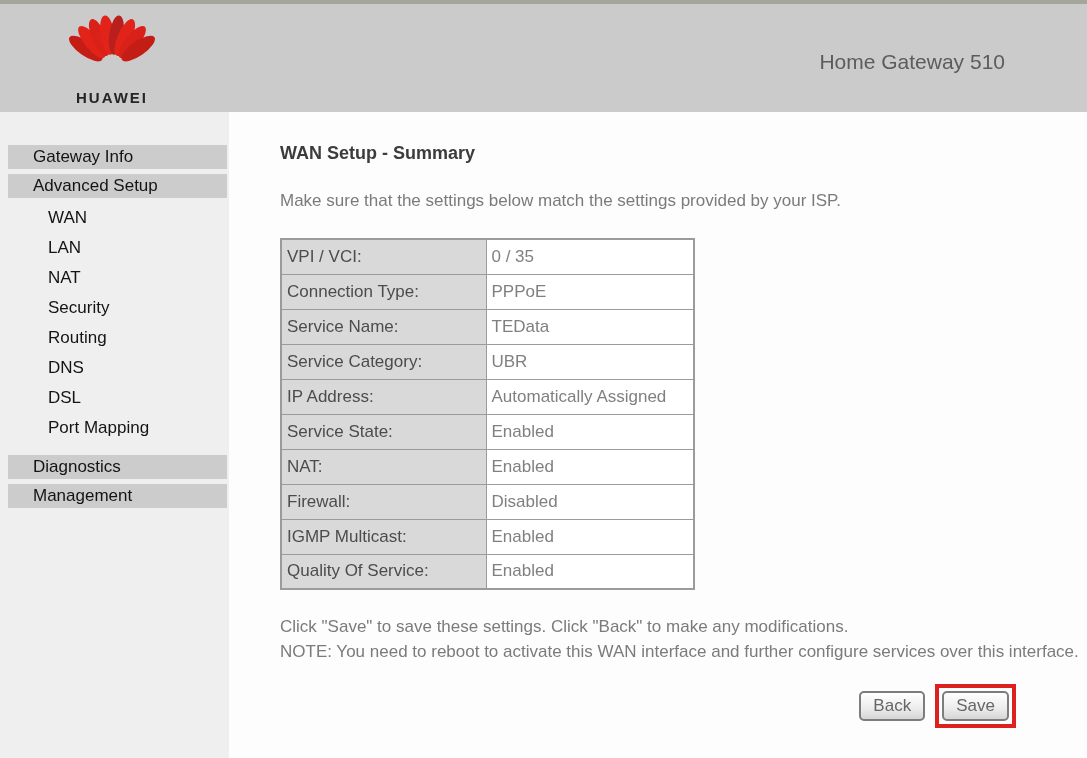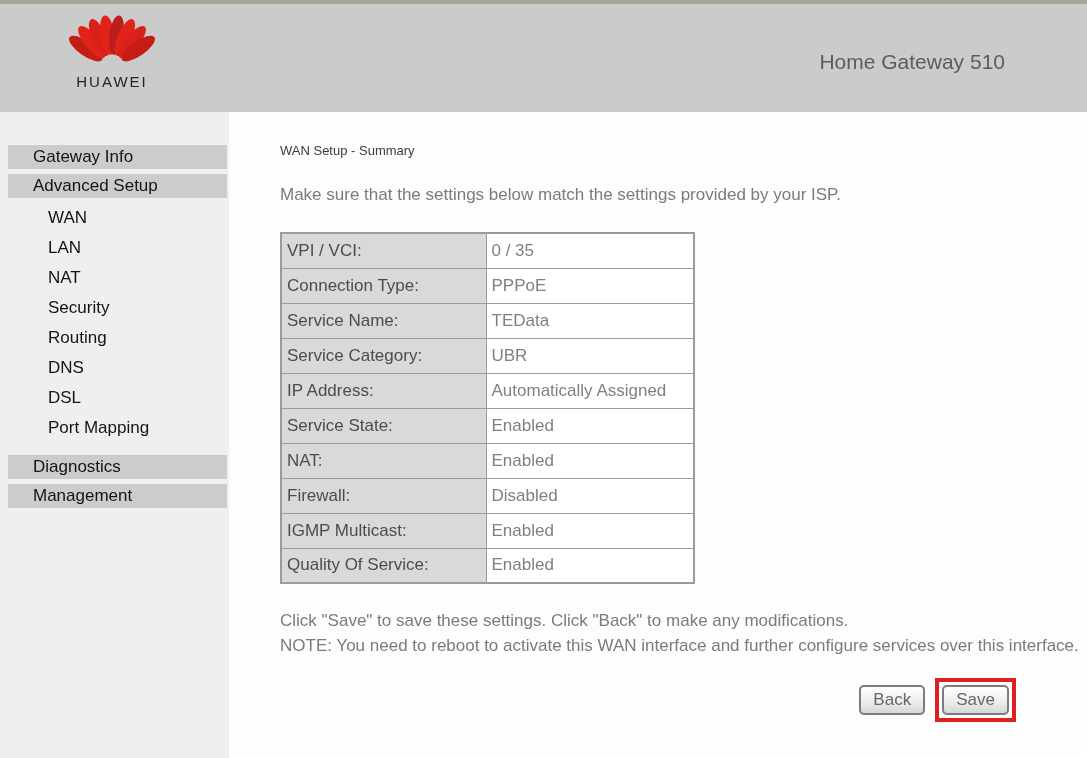--- a/index.html
+++ b/index.html
@@ -5,33 +5,33 @@
   * { margin:0; padding:0; box-sizing:border-box; }
   html,body { width:1087px; height:758px; overflow:hidden; background:#fff;
     font-family:"Liberation Sans", sans-serif; }
   .page { width:1087px; height:758px; display:flex; flex-direction:column; }
 
   
   .topstrip { height:4px; background:#a2a69b; }
   .header { height:108px; background:#cbcbcb; position:relative; flex:none; }
   .logo { position:absolute; left:66px; top:8px; width:92px; text-align:center; }
   .logo svg { display:block; margin:0 auto; }
-  .logo .word { font-size:15px; font-weight:normal; letter-spacing:2px; color:#252525; margin-top:0; }
+  .logo .word { font-size:15px; font-weight:bold; letter-spacing:2px; color:#252525; margin-top:16px; }
   .product { position:absolute; right:82px; top:46px; font-size:21px; color:#5c5c5c; }
 
   
   .bodyrow { flex:1; display:flex; min-height:0; }
   .sidebar { width:229px; background:#efefef; padding-top:33px; flex:none; }
   .nav-section { height:24px; line-height:24px; background:#cccccc; margin:0 0 5px 8px;
     width:219px; padding-left:25px; font-size:17px; color:#141414; cursor:pointer; }
   .nav-sub { height:30px; line-height:30px; padding-left:48px; font-size:17px; color:#141414; cursor:pointer; }
   .gap-top { margin-top:12px; }
 
   .main { flex:1; background:#fdfdfd; padding:31px 0 0 51px; position:relative; overflow:hidden; }
-  .title { font-size:13px; font-weight:normal; color:#3c3c3c; margin-bottom:27px; }
+  .title { font-size:18px; font-weight:bold; color:#3c3c3c; margin-bottom:27px; }
   .intro { font-size:17px; color:#7b7b7b; margin-bottom:27px; white-space:nowrap; }
 
   table.summary { border-collapse:collapse; border:2px solid #9b9b9b; }
   table.summary td { border:1px solid #9b9b9b; height:35px; font-size:17px; padding:0 5px; }
   td.lbl { background:#d9d9d9; width:205px; color:#4c4c4c; }
   td.val { background:#ffffff; width:208px; color:#808080; }
 
   .footer-note { margin-top:24px; font-size:17px; color:#7b7b7b; line-height:25px; white-space:nowrap; }
 
   .btnrow { margin-top:20px; display:flex; justify-content:flex-end; align-items:center; padding-right:71px; }

